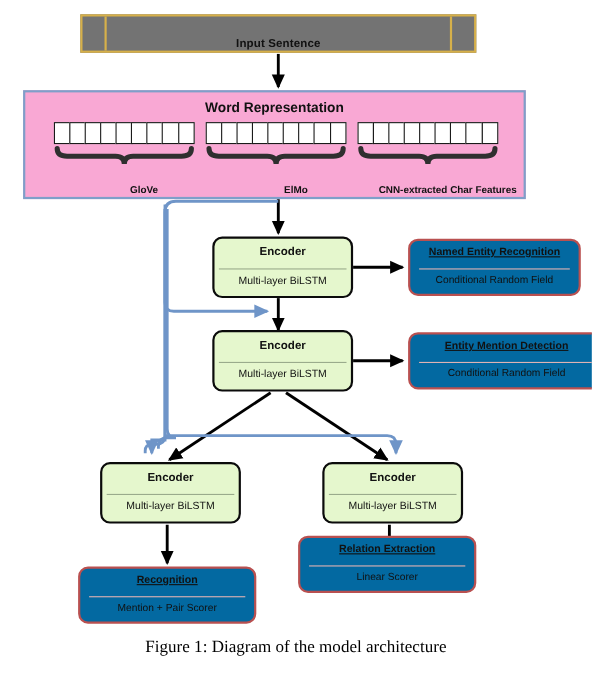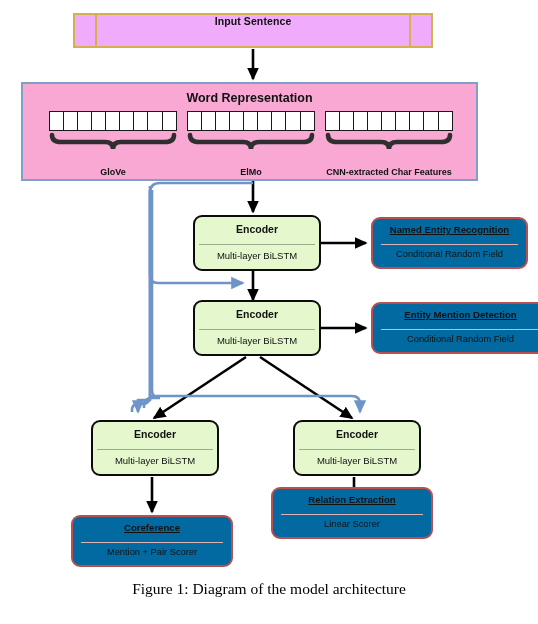--- a/index.html
+++ b/index.html
@@ -5,42 +5,42 @@
   html,body{margin:0;padding:0;background:#ffffff;}
   body{width:538px;height:624px;position:relative;overflow:hidden;
        font-family:"Liberation Sans", sans-serif;}
   #stage{position:absolute;left:0;top:0;width:538px;height:624px;}
   svg.layer{position:absolute;left:0;top:0;width:538px;height:624px;overflow:visible;}
   .node{position:absolute;box-sizing:border-box;}
 
   
   .inputbox{
     left:73px;top:13px;width:360px;height:35px;
-    background:#f0abfc;border:2px solid #d6b04a;
-    display:flex;align-items:flex-start;justify-content:center;
+    background:#737373;border:2px solid #d6b04a;
+    display:flex;align-items:flex-end;justify-content:center;
   }
   .inputbox .divider{position:absolute;top:0;bottom:0;width:2px;background:#d6b04a;}
   .inputbox .divider.l{left:20px;}
   .inputbox .divider.r{right:20px;}
   .inputbox .lbl{font-size:10.5px;font-weight:bold;color:#111;letter-spacing:.1px;}
 
   
   .wordrep{
     left:21px;top:82px;width:457px;height:99px;
     background:#f9a8d4;border:2px solid #7f9fc9;
   }
   .wr-title{position:absolute;left:0;right:0;top:7px;text-align:center;
             font-size:12.5px;font-weight:bold;color:#111;}
   .wr-group{position:absolute;top:27px;}
   .cells{display:flex;}
   .cells i{display:block;width:14px;height:18px;background:#ffffff;
            border:1.4px solid #1a1a1a;margin-left:-1.4px;}
   .cells i:first-child{margin-left:0;}
   .brace{position:absolute;left:0;top:20px;}
-  .wr-lbl{position:absolute;top:56px;left:0;width:100%;text-align:center;
+  .wr-lbl{position:absolute;top:56px;left:18px;width:100%;text-align:center;
           font-size:9px;font-weight:bold;color:#111;white-space:nowrap;}
 
   
   .enc{
     background:#e5f7cd;border:2.6px solid #0b0b0b;border-radius:9px;
     width:128px;height:56px;
   }
   .enc .t{position:absolute;left:0;right:0;top:6px;text-align:center;
           font-size:10.5px;font-weight:bold;color:#111;
           }
@@ -201,21 +201,21 @@
     <div class="s">Conditional Random Field</div>
   </div>
 
   <div class="node task" style="left:371px;top:302px;width:179px;">
     <div class="t">Entity Mention Detection</div>
     <div class="rule"></div>
     <div class="s">Conditional Random Field</div>
   </div>
 
   <div class="node task" style="left:71px;top:515px;width:162px;">
-    <div class="t">Coreference</div>
+    <div class="t">Recognition</div>
     <div class="rule"></div>
     <div class="s">Mention + Pair Scorer</div>
   </div>
 
   <div class="node task" style="left:271px;top:487px;width:162px;">
     <div class="t">Relation Extraction</div>
     <div class="rule"></div>
     <div class="s">Linear Scorer</div>
   </div>
 

